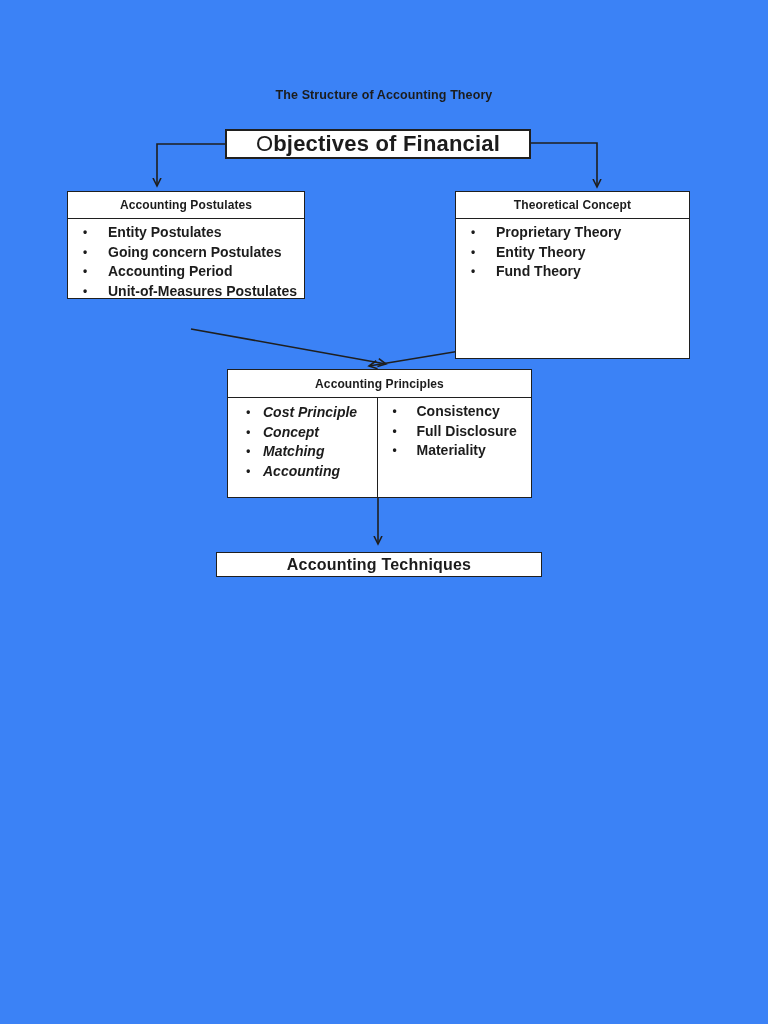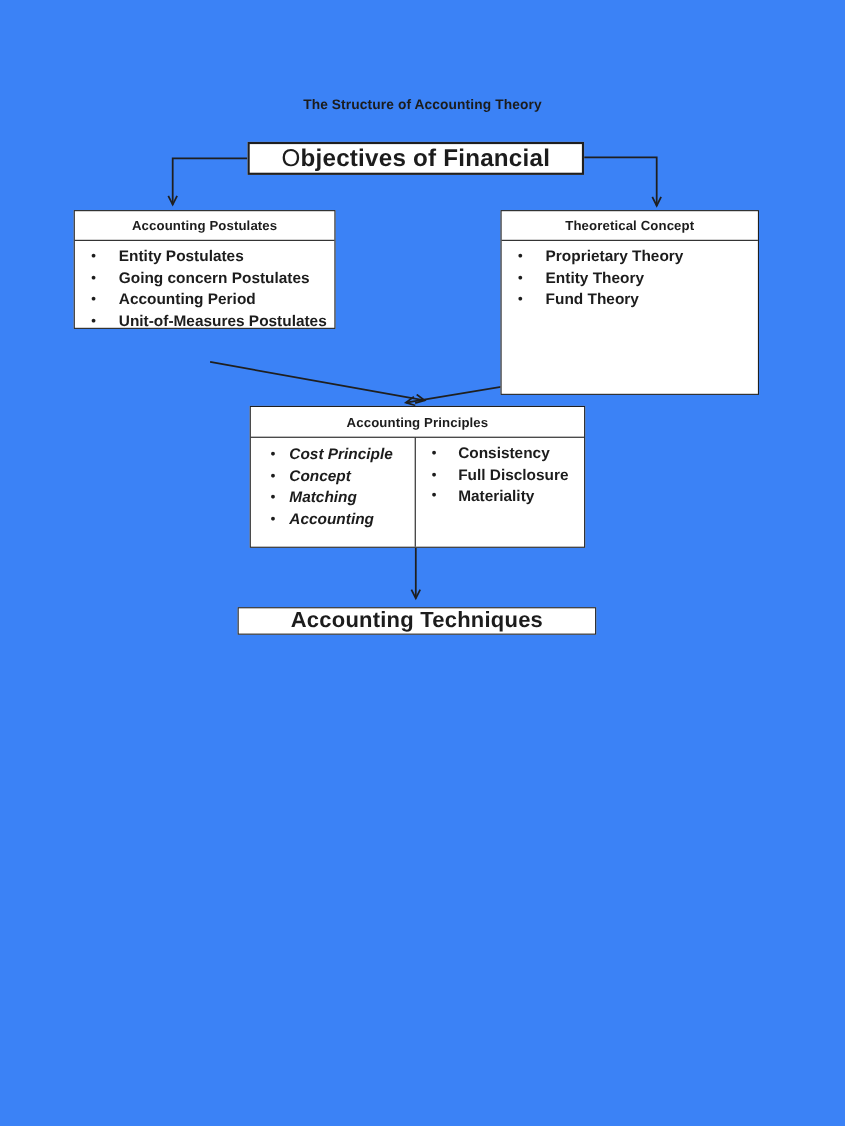--- a/index.html
+++ b/index.html
@@ -97,21 +97,21 @@
   .principles-col-left .bullet-list li::before { left: 18px; }
   .principles-col-right .bullet-list { padding-top: 4px; }
   .principles-col-right .bullet-list li { padding-left: 39px; }
   .principles-col-right .bullet-list li::before { left: 15px; }
   
   .techniques-box {
     left: 216px; top: 552px;
     width: 326px; height: 25px;
     border-width: 1.8px;
     display: flex; align-items: center; justify-content: center;
-    font-size: 20px;
+    font-size: 16px;
     font-weight: 700;
     letter-spacing: 0.2px;
   }
   .connector-layer {
     position: absolute;
     left: 0; top: 0;
     width: 768px; height: 1024px;
     pointer-events: none;
   }
 </style>

